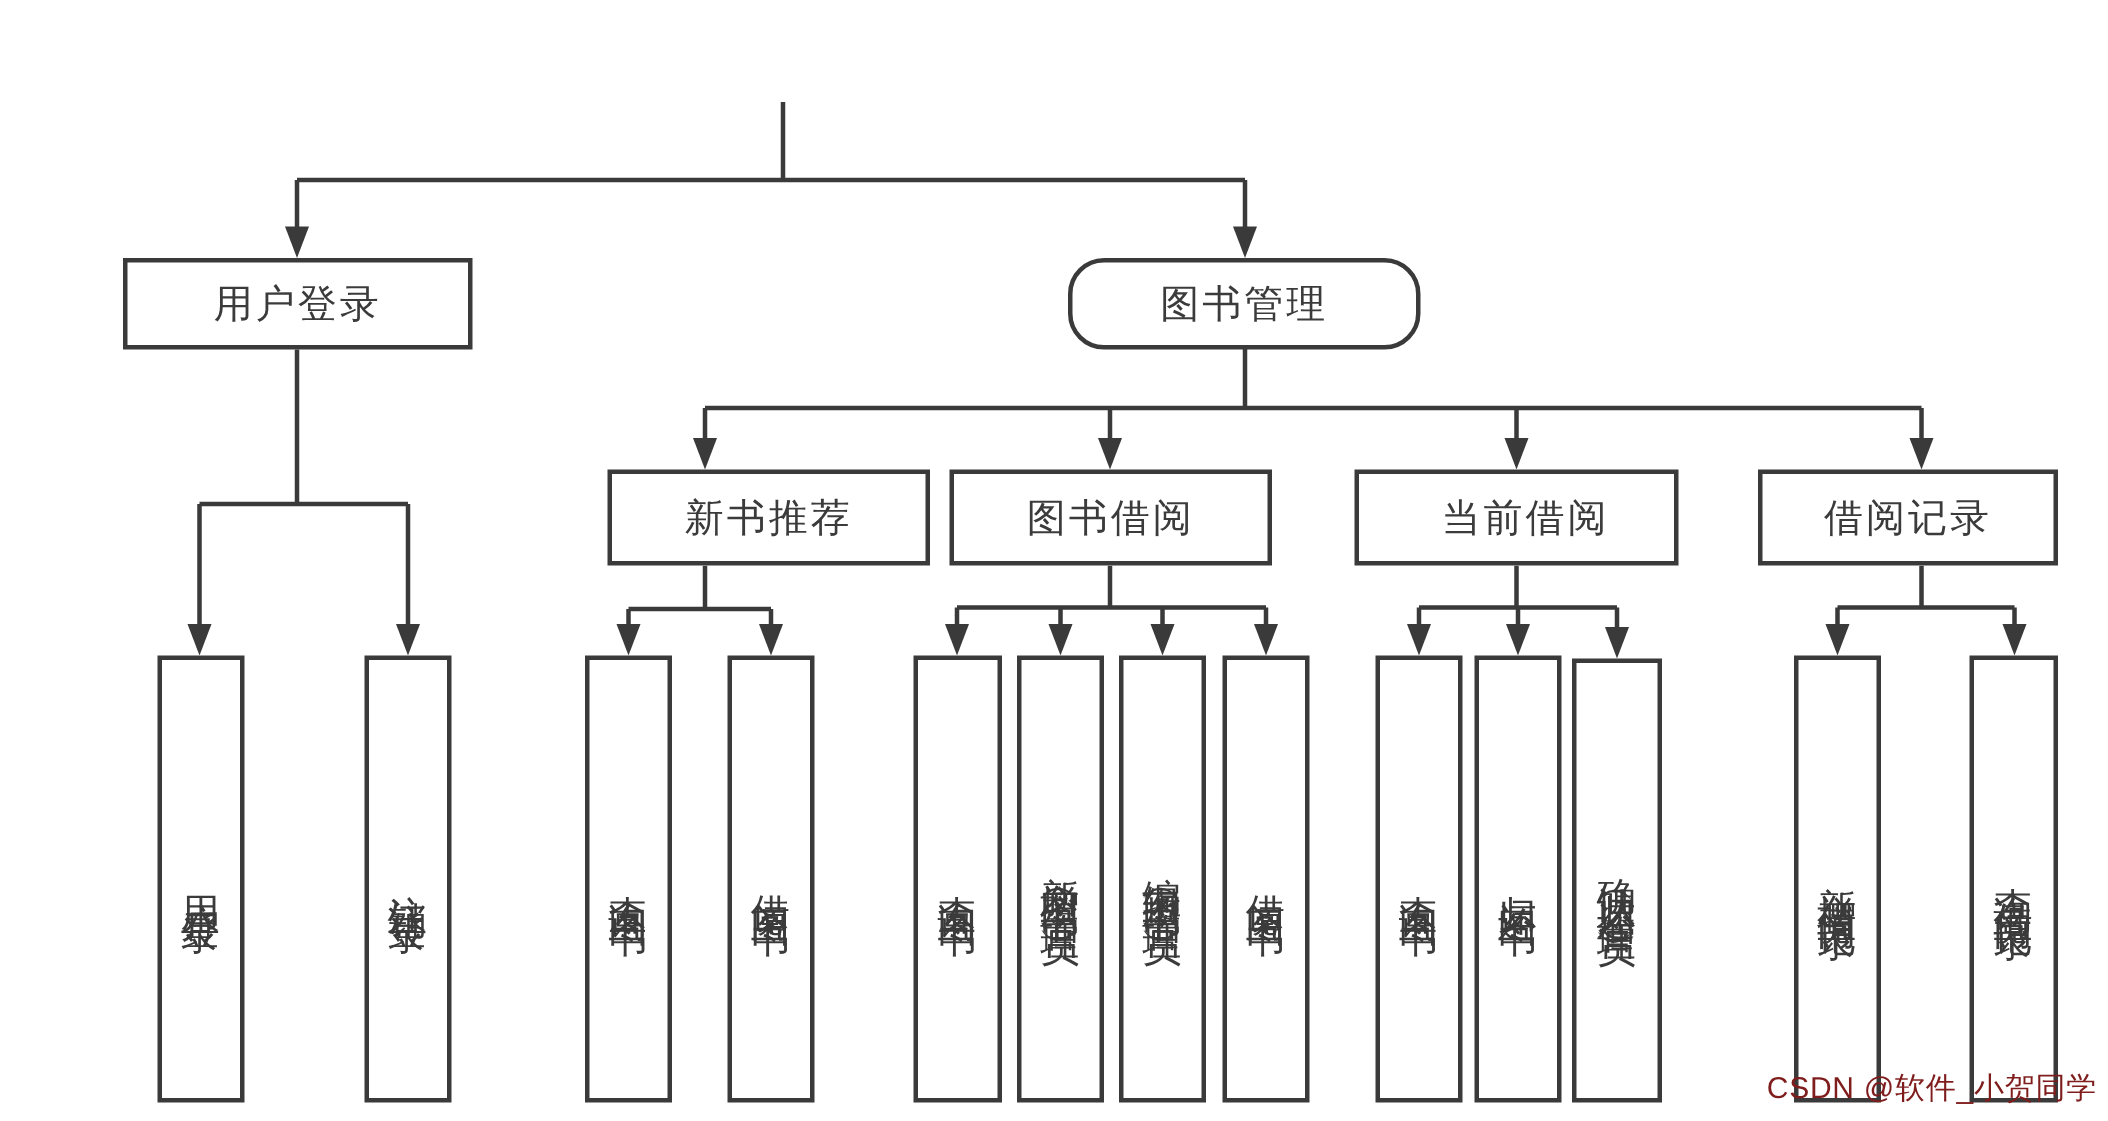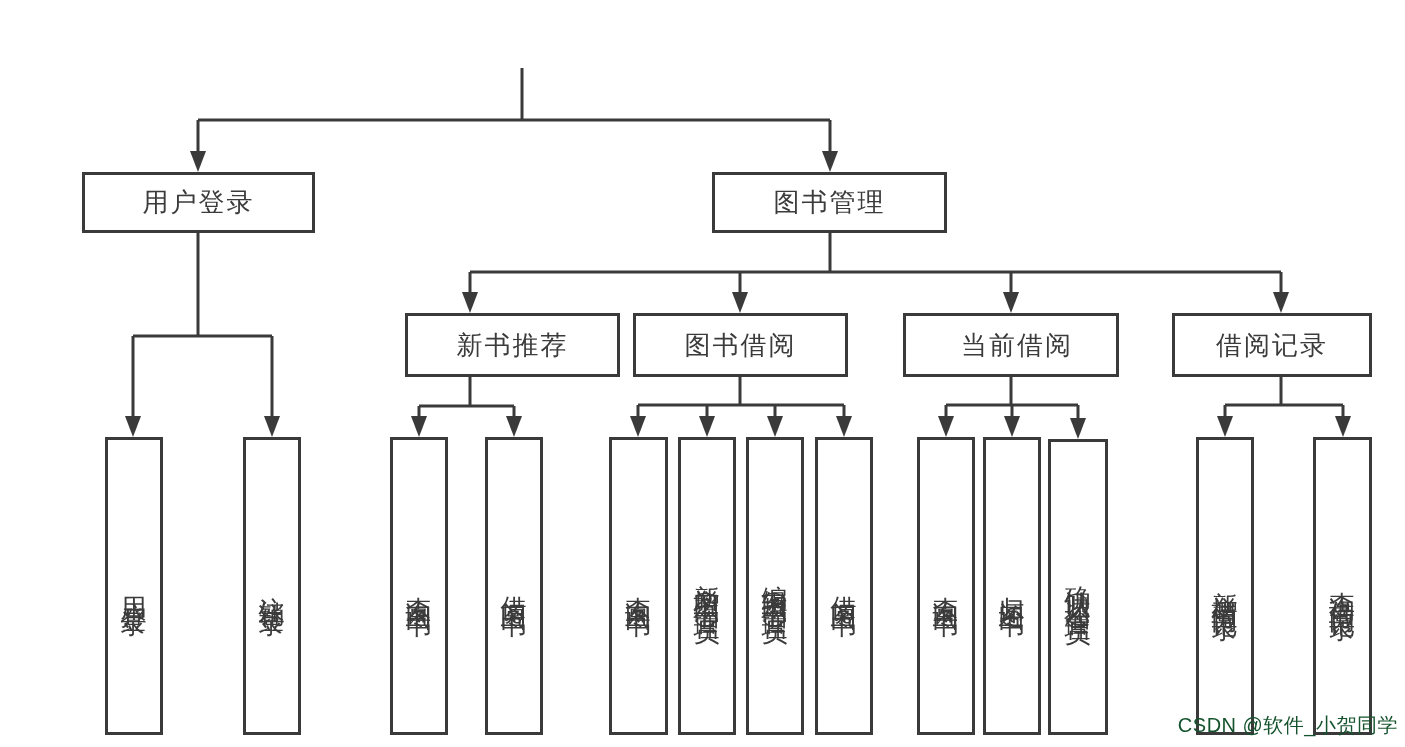--- a/index.html
+++ b/index.html
@@ -50,21 +50,21 @@
     font-size: 26px;
     letter-spacing: 5px;
     line-height: 1;
     white-space: nowrap;
   }
   .watermark {
     position: absolute;
     top: 712px;
     right: 7px;
     font-size: 20px;
-    color: #14532d;
+    color: #7f1d1d;
     letter-spacing: 0.5px;
     white-space: nowrap;
   }
 </style>
 </head>
 <body>
 
 <div class="stage">
 
   <svg class="connectors" width="1405" height="747" viewBox="0 0 1405 747">
@@ -98,21 +98,21 @@
       <polygon points="1070,418 1086,418 1078,439"></polygon>
       <polygon points="1217,416 1233,416 1225,437"></polygon>
       <polygon points="1335,416 1351,416 1343,437"></polygon>
     </g>
   </svg>
 
 
   <div class="hnode" style="left:82px; top:172px; width:233px; height:61px;">
     <span>用户登录</span>
   </div>
-  <div class="hnode" style="left:712px; top:172px; width:235px; height:61px;">
+  <div class="hnode" style="left:712px; top:172px; width:235px; height:61px;border-radius:24px;">
     <span>图书管理</span>
   </div>
 
   <div class="hnode" style="left:362px; top:313px; width:215px; height:64px;margin-left:43px;">
     <span>新书推荐</span>
   </div>
   <div class="hnode" style="left:633px; top:313px; width:215px; height:64px;justify-content:center;">
     <span>图书借阅</span>
   </div>
   <div class="hnode" style="left:903px; top:313px; width:216px; height:64px;padding-left:12px;">

